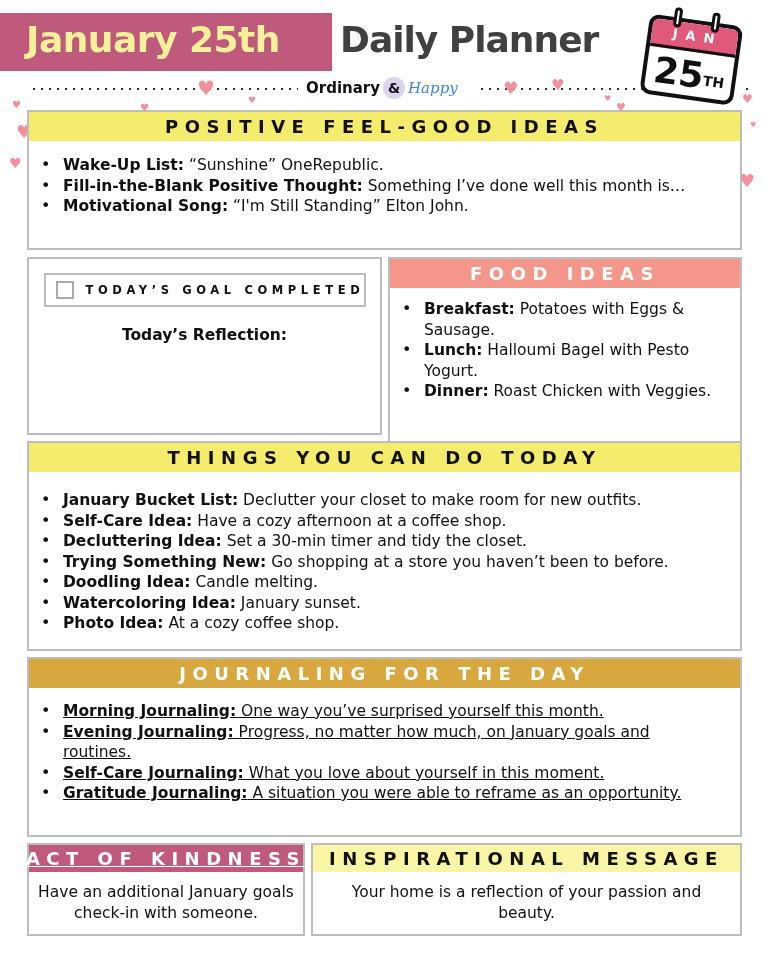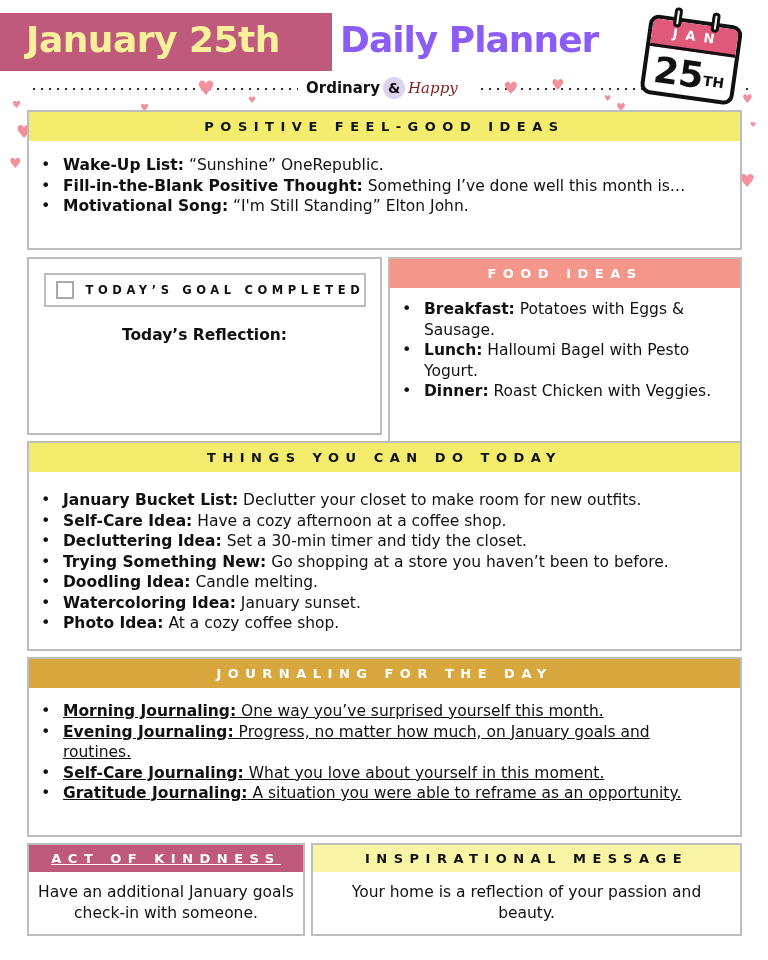--- a/index.html
+++ b/index.html
@@ -12,40 +12,40 @@
     background: #c05a7c;
   }
   .title-banner span {
     position: absolute; left: 26px; top: 6px;
     font-family: "DejaVu Sans", sans-serif; font-weight: bold;
     font-size: 36px; color: #f8f09a; letter-spacing: -0.5px; white-space: nowrap;
   }
   .title-right {
     position: absolute; left: 340px; top: 19px;
     font-family: "DejaVu Sans", sans-serif; font-weight: bold;
-    font-size: 36px; color: #8b5cf6; letter-spacing: -1px; white-space: nowrap;
+    font-size: 36px; color: #404040; letter-spacing: -1px; white-space: nowrap;
   }
   .dots {
     position: absolute; top: 88px; height: 2px;
     background-image: radial-gradient(circle, #333 0.9px, transparent 1.2px);
     background-size: 8px 2px; background-repeat: repeat-x;
   }
   .brand {
     position: absolute; left: 306px; top: 76px; height: 24px;
     display: flex; align-items: center; gap: 3px; white-space: nowrap;
   }
   .brand .ord { font-weight: bold; font-size: 15px; color: #111; }
   .brand .amp {
     display: inline-flex; align-items: center; justify-content: center;
     width: 22px; height: 22px; border-radius: 50%; background: #ddd3ee;
     font-weight: bold; font-size: 14px;
   }
   .brand .happy {
     font-family: "DejaVu Serif", serif; font-style: italic; font-size: 15px;
-    color: #7f1d1d;
+    color: #3b82f6;
   }
   .cal {
     position: absolute; left: 645px; top: 10px; width: 98px; height: 90px;
     transform: rotate(8deg);
   }
   .cal-body {
     position: absolute; left: 0; top: 10px; width: 94px; height: 80px;
     border: 4px solid #111; border-radius: 10px; background: #fff; overflow: hidden;
   }
   .cal-top {
@@ -65,21 +65,21 @@
   }
 
   .heart { position: absolute; color: #f4909b; line-height: 1; }
 
   
   .box {
     position: absolute; border: 2px solid #bdbdbd; background: #fff;
   }
   .box-head {
     height: 29px; display: flex; align-items: center; justify-content: center;
-    font-weight: bold; font-size: 13px; letter-spacing: 6.5px; white-space: nowrap;
+    font-weight: bold; font-size: 18px; letter-spacing: 6.5px; white-space: nowrap;
   }
   .yellow { background: #f4ec6c; color: #111; }
   .lightyellow { background: #faf5a5; color: #111; }
   .gold { background: #d8a83e; color: #fff; }
   .salmon { background: #f4978a; color: #fff; }
   .rose { background: #c05a7c; color: #ffffff; text-decoration: underline; }
 
   ul.blist { list-style: none; }
   ul.blist li {
     position: relative; padding-left: 34px; font-size: 15.5px; line-height: 20.5px;

